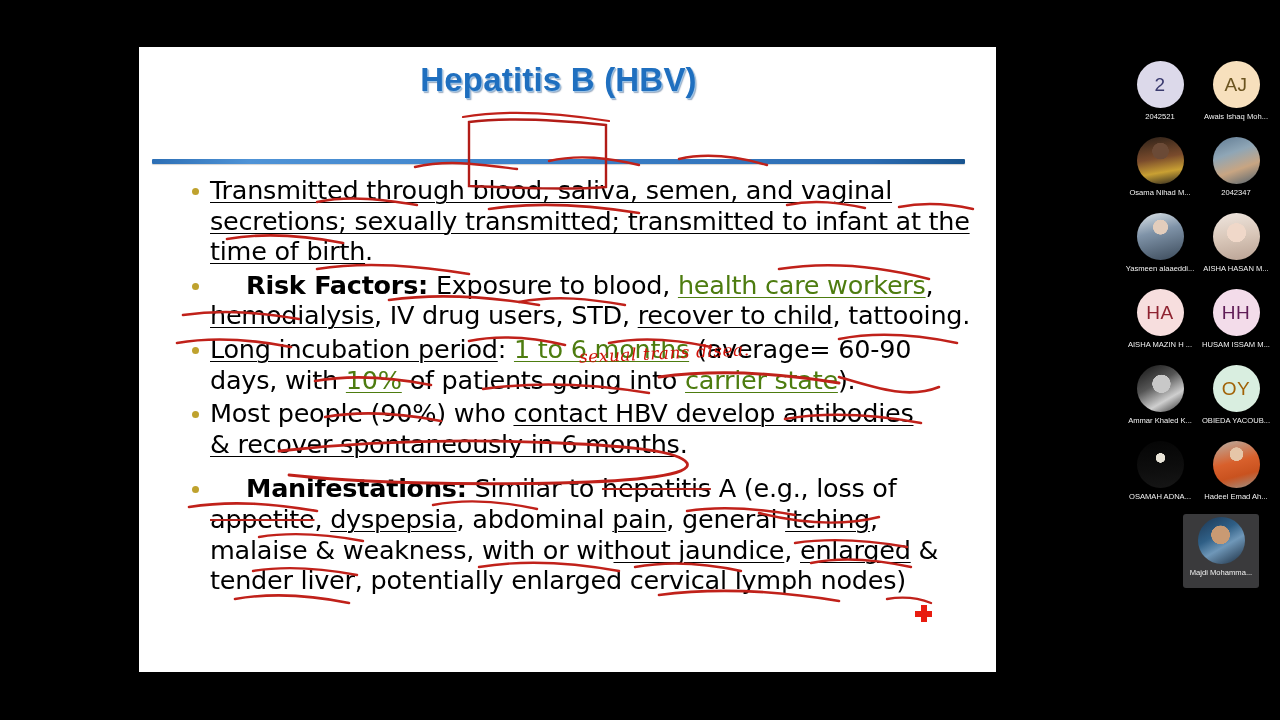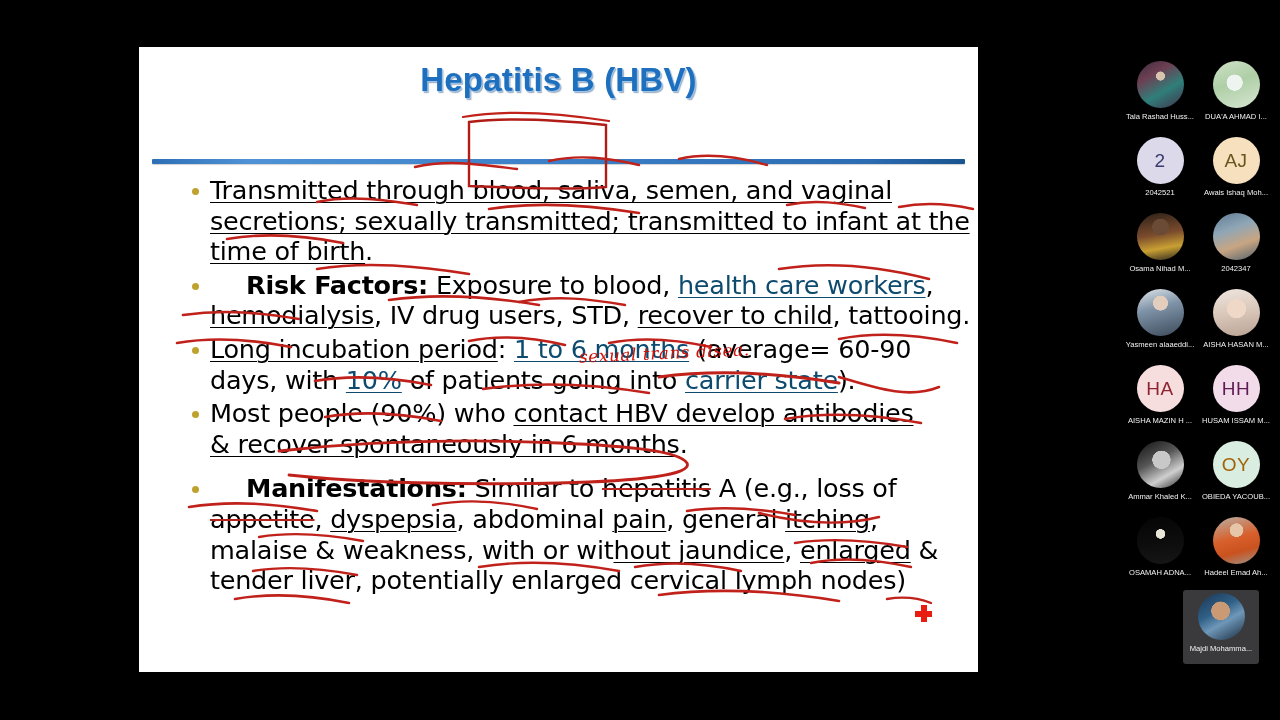--- a/index.html
+++ b/index.html
@@ -15,20 +15,21 @@
     background: #000000;
   }
 
   
   #slide {
     position: absolute;
     left: 139px; top: 47px;
     width: 839px; height: 625px;
     background: #ffffff;
     overflow: hidden;
+    padding-left: 18px;
   }
   #slide-title {
     position: absolute;
     left: 0; top: 14px;
     width: 839px;
     text-align: center;
     font-size: 33px;
     font-weight: bold;
     color: #1F6FBF;
     letter-spacing: 0.2px;
@@ -62,21 +63,21 @@
     content: "";
     position: absolute;
     left: 9px; top: 13px;
     width: 7px; height: 7px;
     border-radius: 50%;
     background: #BFA22E;
   }
   .b-last { margin-top: 14px; }
   .u  { text-decoration: underline; text-decoration-thickness: 1.3px; text-underline-offset: 2.5px; text-align: center; }
   .bold { font-weight: bold; margin-left: 36px; }
-  .red-u { color: #0c4a6e; text-decoration: underline; text-decoration-thickness: 1.3px; text-underline-offset: 2.5px; }
+  .red-u { color: #4d7c0f; text-decoration: underline; text-decoration-thickness: 1.3px; text-underline-offset: 2.5px; }
   .strike { text-decoration: line-through; text-decoration-color: #b5231c; text-decoration-thickness: 1.6px; }
 
   
   #ink {
     position: absolute;
     left: 0; top: 0;
     width: 839px; height: 625px;
     pointer-events: none;
   }
   #handwriting {
@@ -250,34 +251,20 @@
       </g>
     </svg>
 
     <div id="handwriting">sexual trans disea.</div>
     <div id="pen-cursor"></div>
   </div>
 
   <div id="participants">
       <div class="p-row">
         <div class="p-cell">
-          <div class="avatar">
-            <div class="ph ph1"></div>
-          </div>
-          <div class="p-name">Tala Rashad Huss...</div>
-        </div>
-        <div class="p-cell">
-          <div class="avatar">
-            <div class="ph ph2"></div>
-          </div>
-          <div class="p-name">DUA'A AHMAD I...</div>
-        </div>
-      </div>
-      <div class="p-row">
-        <div class="p-cell">
           <div class="avatar initials" style="background: rgb(220, 217, 234); color: rgb(58, 58, 110);">2</div>
           <div class="p-name">2042521</div>
         </div>
         <div class="p-cell">
           <div class="avatar initials" style="background: rgb(247, 224, 189); color: rgb(107, 84, 32);">AJ</div>
           <div class="p-name">Awais Ishaq Moh...</div>
         </div>
       </div>
       <div class="p-row">
         <div class="p-cell">

